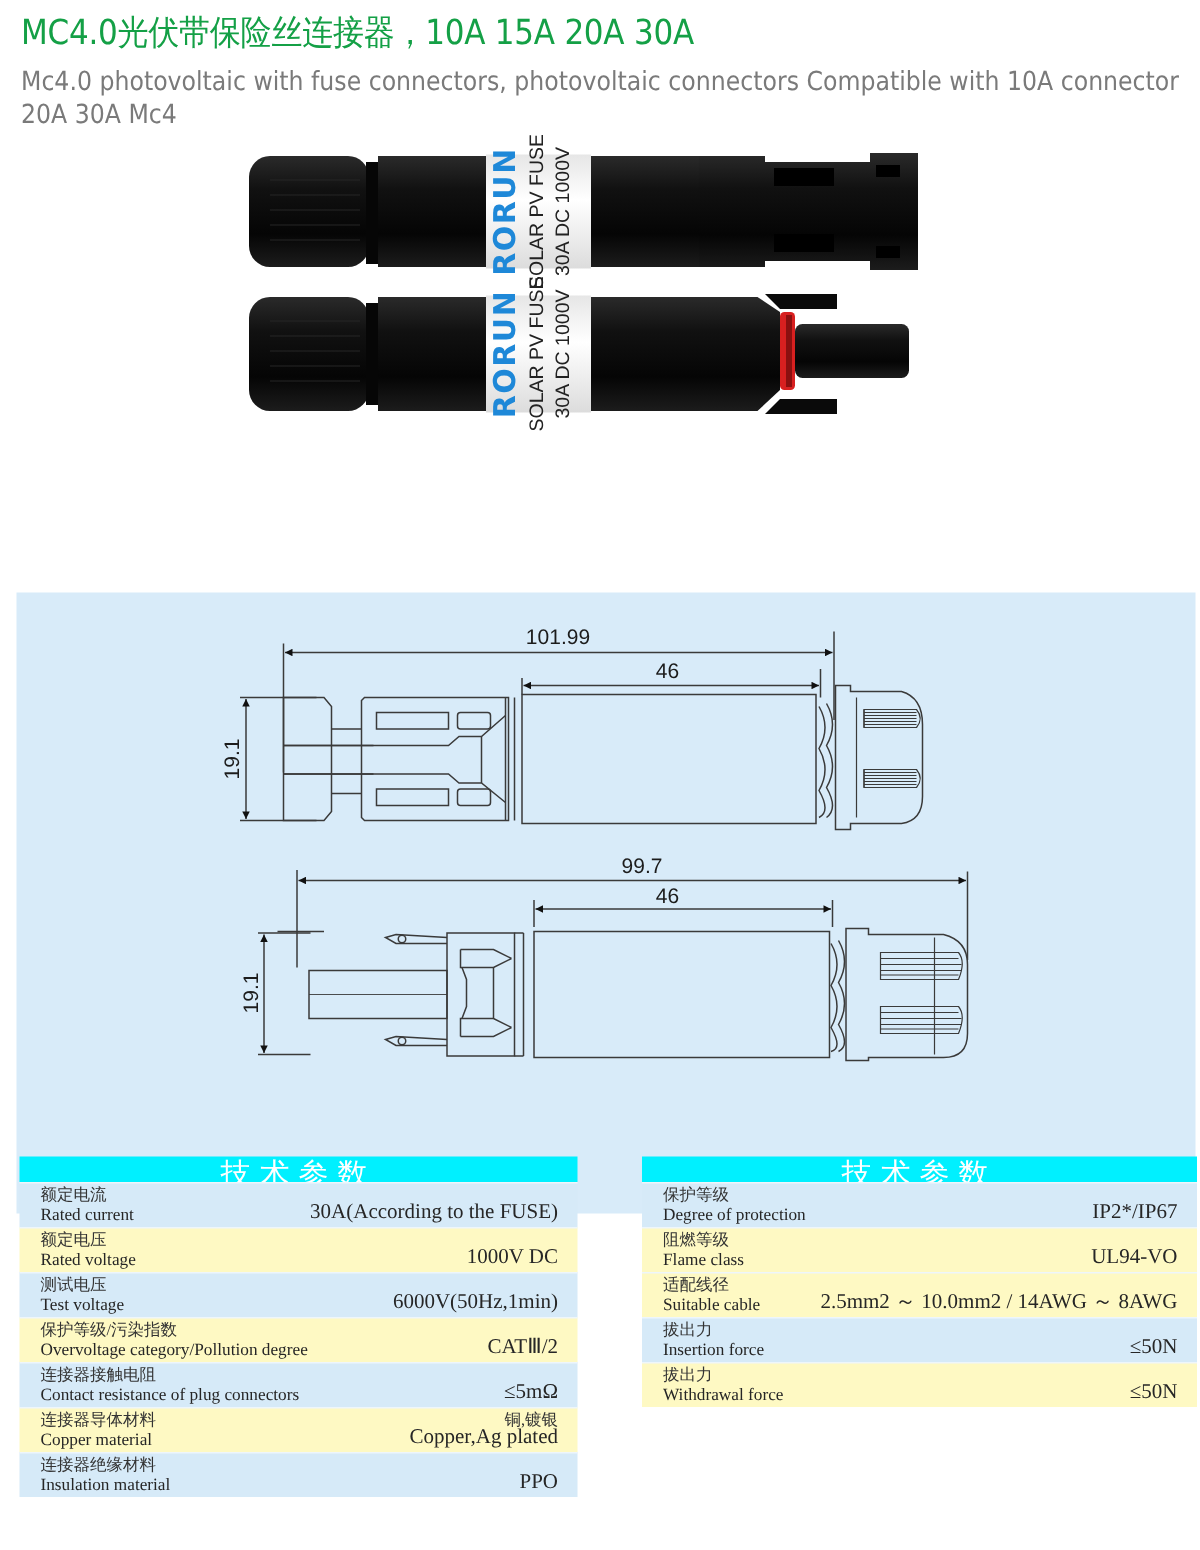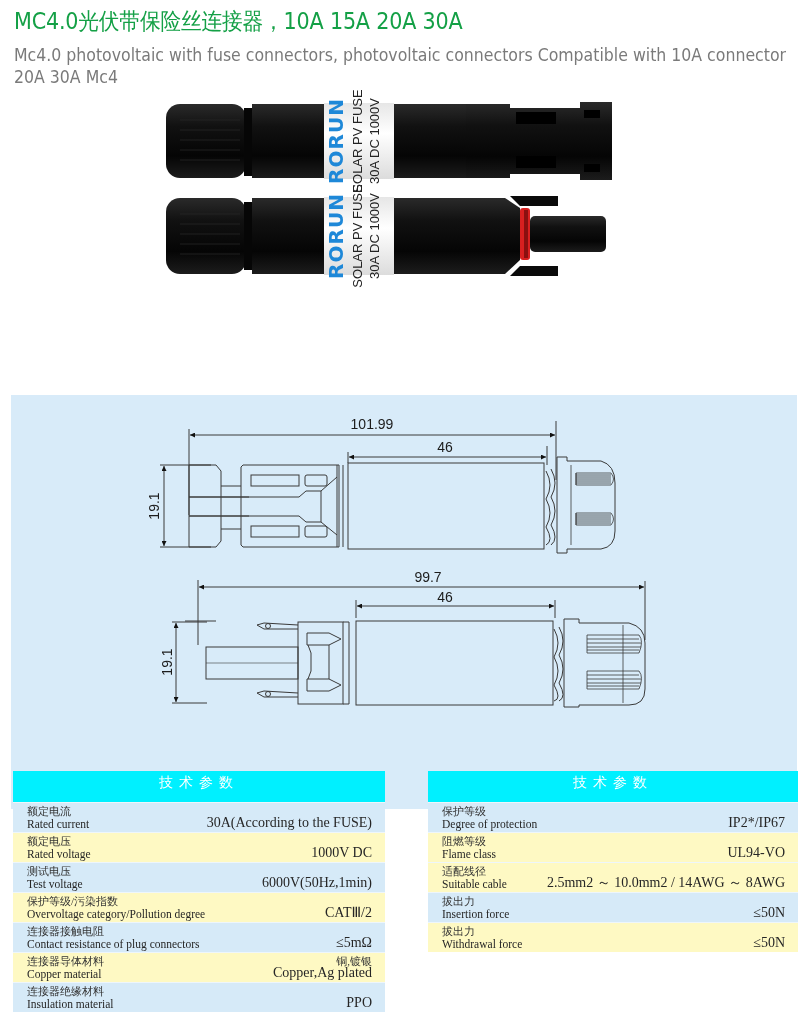--- a/index.html
+++ b/index.html
@@ -26,22 +26,22 @@
     background: #d8ebf9;
     margin-top: 21px;
   }
   .diagram-panel svg { position: absolute; left: 0; top: 0; }
   .dim-text { font-family: "Liberation Sans", sans-serif; font-size: 14px; fill: #1c1c1c; }
 
   .spec-table { position: absolute; top: 771px; }
   .spec-table.left { left: 13px; width: 372px; }
   .spec-table.right { left: 428px; width: 370px; }
   .spec-header {
-    height: 31px; background: #00f0ff; color: #ffffff;
-    font-family: "DejaVu Sans", sans-serif; font-size: 14px;
+    height: 17px; background: #00f0ff; color: #ffffff;
+    font-family: "DejaVu Sans", sans-serif; font-size: 20px;
     text-align: center; line-height: 23px; letter-spacing: 6px;
   }
   .spec-row {
     position: relative; height: 30px; border-top: 1px solid #eef6fb;
     font-family: Liberation Serif, serif; color: #2a2a2a;
   }
   .spec-row.odd { background: #d6eaf8; }
   .spec-row.even { background: #fef9c3; }
   .spec-cn { position: absolute; left: 14px; top: 2px; font-size: 11px; line-height: 13px; color: #333; }
   .spec-en { position: absolute; left: 14px; top: 14px; font-size: 11.5px; line-height: 14px; color: #262626; }

